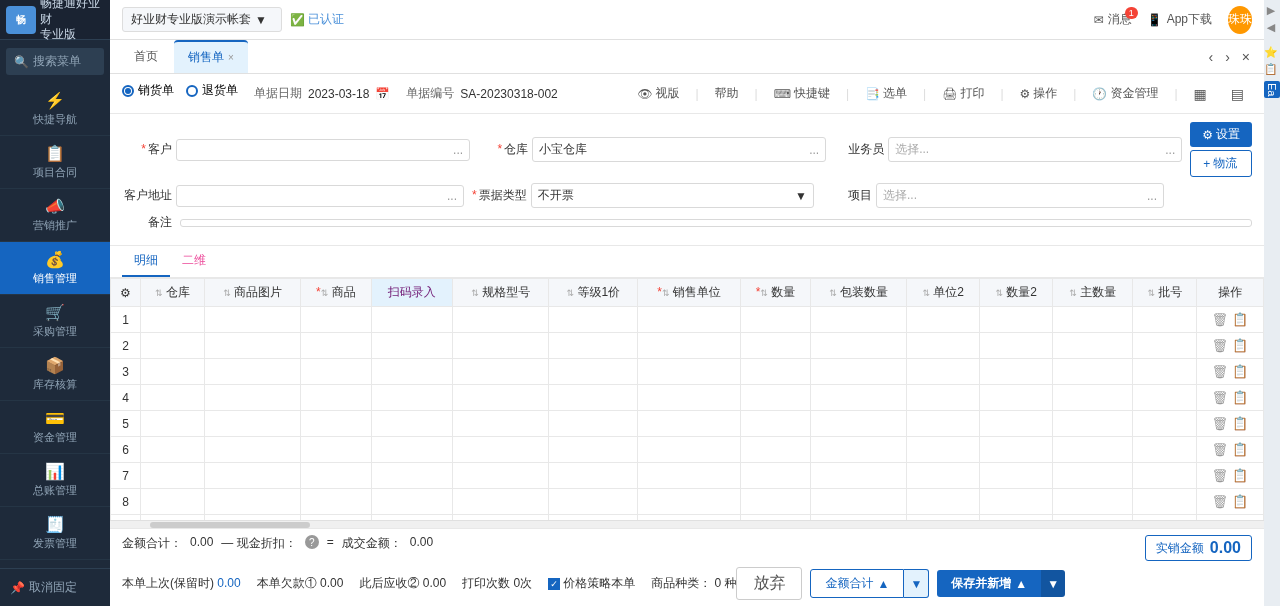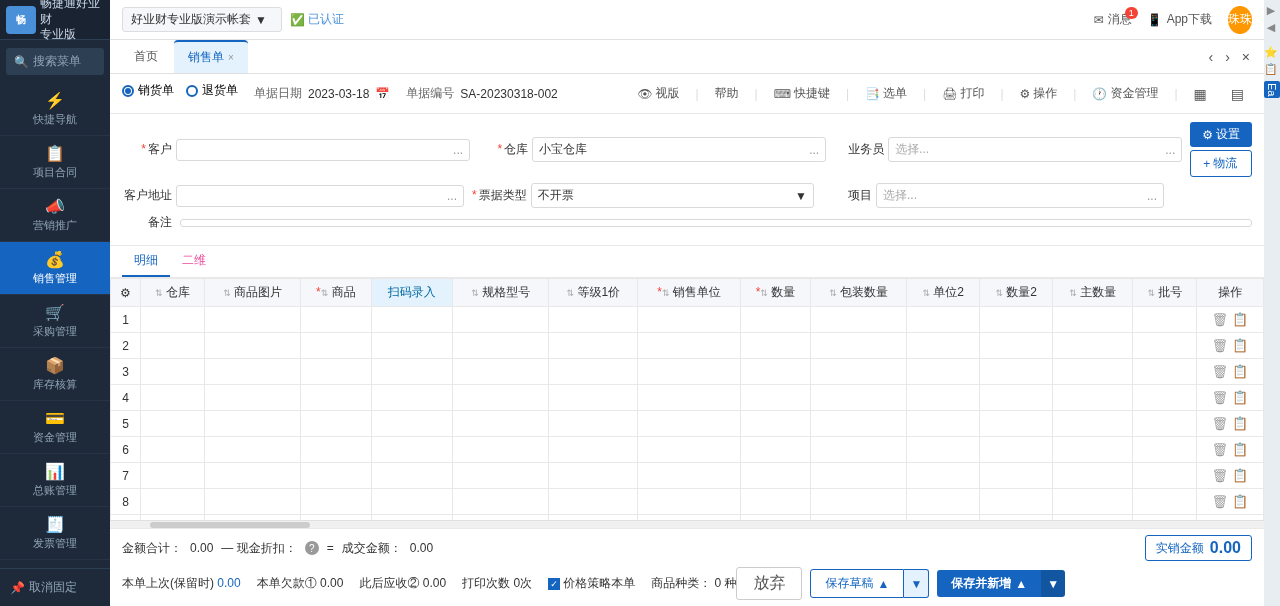--- a/index.html
+++ b/index.html
@@ -85,21 +85,21 @@
     .data-table th.active-col { background: #e3f2fd; color: #1565c0; }
     .data-table td { border: 1px solid #e8e8e8; padding: 4px 6px; height: 26px; color: #333; text-align: center; }
     .row-num { color: #999; width: 30px; }
     .settings-cell { background: #f5f7fa; }
     .col-sort { color: #aaa; font-size: 9px; }
     .action-icons { display: flex; align-items: center; justify-content: center; gap: 4px; }
     .action-icon { color: #999; cursor: pointer; font-size: 13px; }
 
     
     .footer { border-top: 1px solid #e8e8e8; padding: 6px 12px; flex-shrink: 0; background: #fff; }
-    .footer-top { display: flex; align-items: center; gap: 8px; margin-bottom: 6px; font-size: 12px; color: #333; }
+    .footer-top { display: flex; align-items: flex-start; gap: 8px; margin-bottom: 6px; font-size: 12px; color: #333; }
     .footer-bottom { display: flex; align-items: center; justify-content: flex-start; }
     .footer-info { display: flex; gap: 16px; font-size: 12px; color: #333; }
     .footer-actions { display: flex; align-items: center; gap: 8px; }
     .realamt-area { display: flex; align-items: center; gap: 6px; border: 1px solid #1565c0; border-radius: 3px; padding: 3px 10px; color: #1565c0; }
     .realamt-value { font-size: 16px; font-weight: bold; color: #1565c0; }
     .btn-discard { background: #fff; border: 1px solid #ccc; color: #555; border-radius: 3px; padding: 5px 16px; cursor: pointer; font-size: 16px; }
     .btn-save-draft { background: #fff; border: 1px solid #1565c0; color: #1565c0; border-radius: 3px 0 0 3px; padding: 5px 14px; cursor: pointer; font-size: 12px; display: flex; align-items: center; gap: 4px; }
     .btn-save-draft-arrow { background: #e3f2fd; border: 1px solid #1565c0; border-left: none; color: #1565c0; border-radius: 0 3px 3px 0; padding: 5px 6px; cursor: pointer; }
     .btn-save-new { background: #1565c0; border: none; color: #fff; border-radius: 3px 0 0 3px; padding: 5px 14px; cursor: pointer; font-size: 12px; display: flex; align-items: center; gap: 4px; font-weight: bold; }
     .btn-save-new-arrow { background: #1255a0; border: none; color: #fff; border-radius: 0 3px 3px 0; padding: 5px 6px; cursor: pointer; }
@@ -374,21 +374,21 @@
               </th>
               <th>
                 <span class="col-sort">⇅</span> 仓库
               </th>
               <th>
                 <span class="col-sort">⇅</span> 商品图片
               </th>
               <th>
                 <span style="color:#f44336;">*</span><span class="col-sort">⇅</span> 商品
               </th>
-              <th class="active-col" style="background:#e3f2fd;color:#0369a1;">
+              <th class="active-col" style="background:#e3f2fd;color:#701a75;">
                 扫码录入
               </th>
               <th>
                 <span class="col-sort">⇅</span> 规格型号
               </th>
               <th>
                 <span class="col-sort">⇅</span> 等级1价
               </th>
               <th>
                 <span style="color:#f44336;">*</span><span class="col-sort">⇅</span> 销售单位
@@ -661,21 +661,21 @@
           </span>
           <span>
             <span>商品种类：</span>
             <span>0 种</span>
           </span>
         </div>
         <div class="footer-actions">
           <button class="btn-discard">放弃</button>
           <div style="display:flex;">
             <button class="btn-save-draft">
-              <span>保存草稿</span>
+              <span>金额合计</span>
               <span>▲</span>
             </button>
             <button class="btn-save-draft-arrow">▼</button>
           </div>
           <div style="display:flex;">
             <button class="btn-save-new">
               <span>保存并新增</span>
               <span>▲</span>
             </button>
             <button class="btn-save-new-arrow">▼</button>

